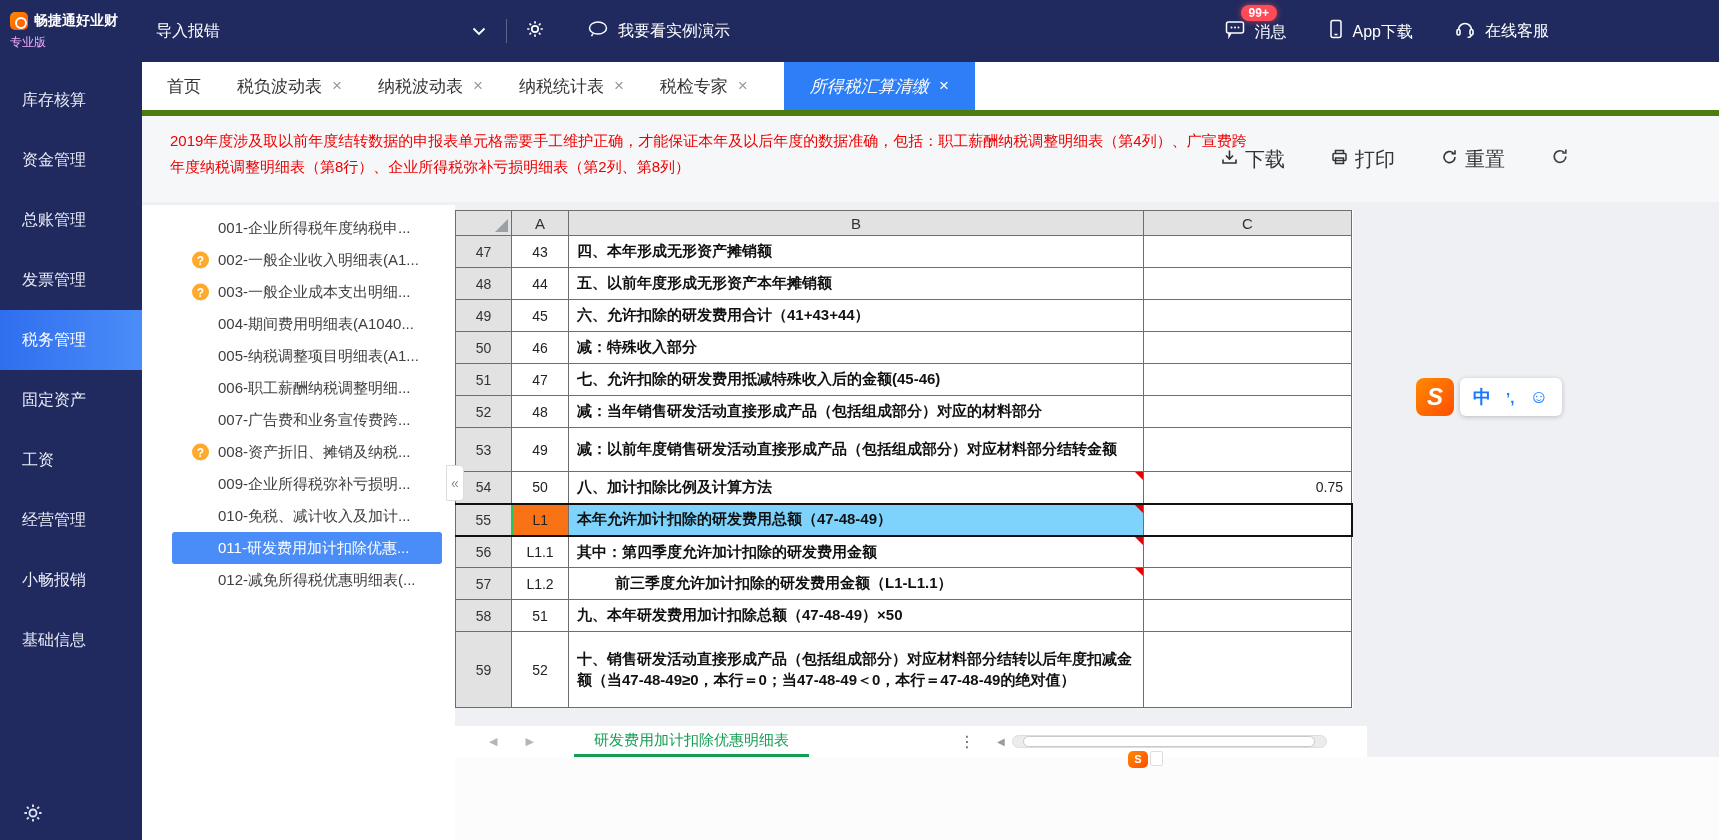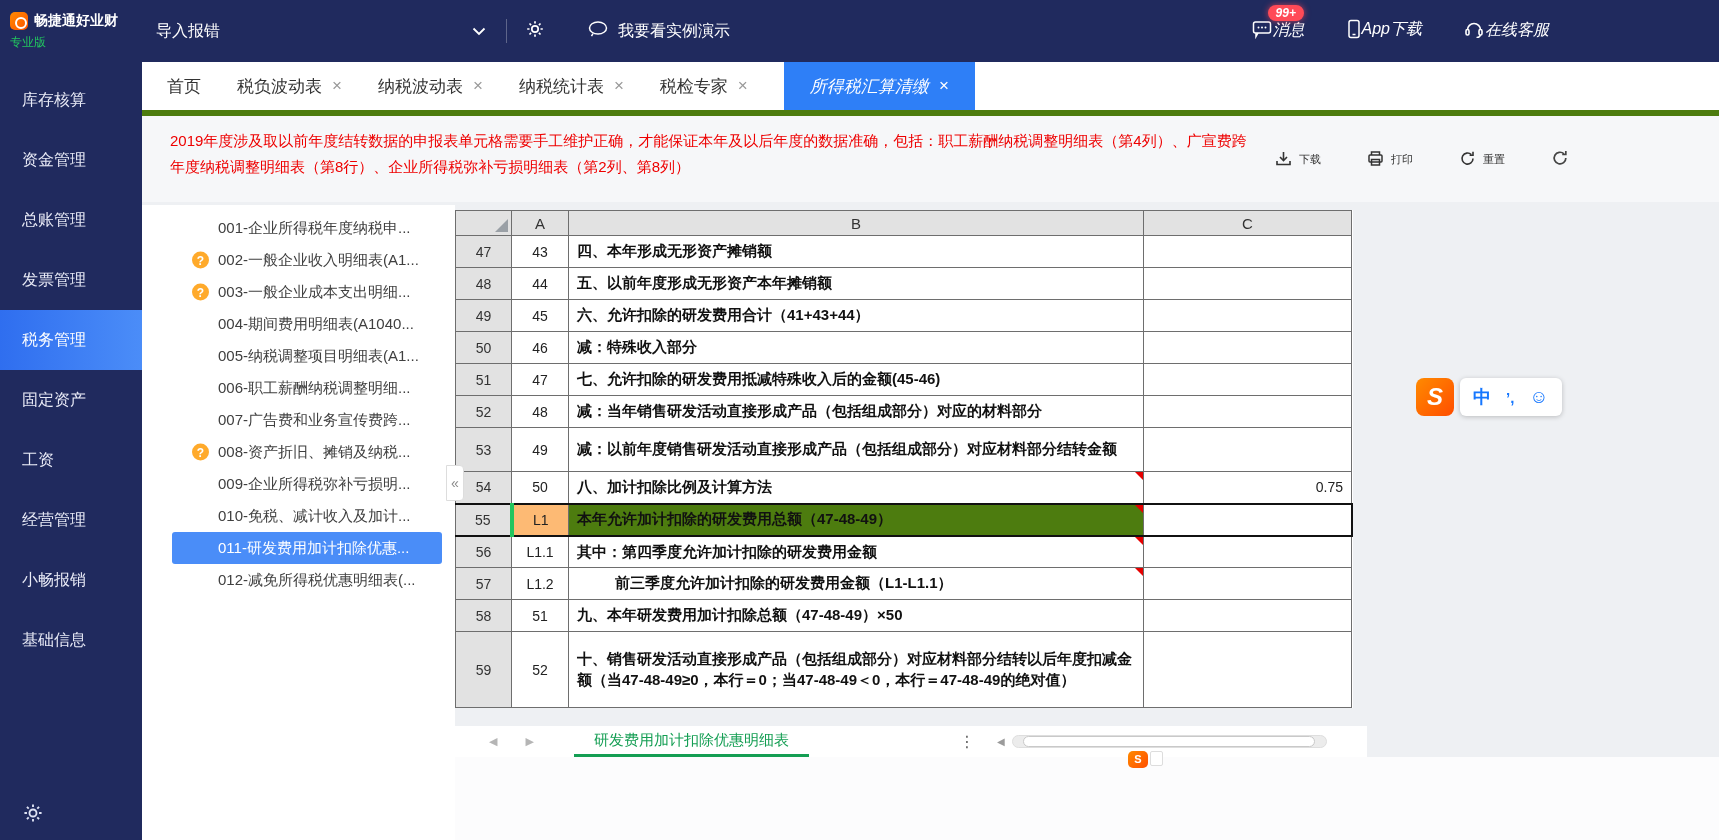--- a/index.html
+++ b/index.html
@@ -8,28 +8,28 @@
 
   
   .topbar { position:absolute; left:0; top:0; width:1719px; height:62px;
     background:#202a5e; color:#fff; display:flex; align-items:center; z-index:20; }
   .brand { width:142px; flex:0 0 142px; padding-left:10px; }
   .brand-top { display:flex; align-items:center; gap:6px; font-size:14px; font-weight:bold; white-space:nowrap; }
   .brand-logo { width:18px; height:18px; flex:0 0 18px; border-radius:5px;
     background:linear-gradient(135deg,#ff8a00,#ff5400); position:relative; }
   .brand-logo::after { content:""; position:absolute; left:5px; top:5px; width:8px; height:8px;
     border:2px solid #fff; border-radius:50%; }
-  .brand-sub { font-size:12px; margin-top:4px; color:#22c55e; }
+  .brand-sub { font-size:12px; margin-top:4px; color:#f0abfc; }
   .import-box { margin-left:14px; width:330px; display:flex; align-items:center;
     justify-content:space-between; font-size:16px; cursor:pointer; }
   .tb-divider { width:1px; height:24px; background:rgba(255,255,255,.28); margin:0 18px 0 20px; }
   .gear-btn { cursor:pointer; display:flex; align-items:center; }
   .demo { display:flex; align-items:center; gap:9px; margin-left:42px; font-size:16px; cursor:pointer; }
   .topbar-right { margin-left:auto; margin-right:170px; display:flex; align-items:center; gap:42px; font-size:16px; }
-  .tb-item { display:flex; align-items:flex-start; gap:1px; cursor:pointer; position:relative;font-style:italic; }
+  .tb-item { display:flex; align-items:flex-end; gap:10px; cursor:pointer; position:relative; }
   .badge { position:absolute; top:-15px; left:16px; background:#ff4a57; color:#fff;
     border-radius:10px; padding:1px 8px; font-size:12px; font-weight:bold;
     box-shadow:0 0 6px rgba(255,74,87,.7); }
 
   
   .sidebar { position:absolute; left:0; top:62px; bottom:0; width:142px;
     background:#202a5e; z-index:15; padding-top:8px; }
   .side-item { height:60px; display:flex; align-items:center; padding-left:22px;
     color:#e8eaf6; font-size:16px; position:relative; cursor:pointer; }
   .side-item.active { background:linear-gradient(90deg,#2f6eef,#4b8df8); color:#fff; }
@@ -43,21 +43,21 @@
     padding-left:25px; gap:36px; border-bottom:6px solid #4d7c0f; }
   .tab { display:flex; align-items:center; gap:10px; font-size:17px; color:#333; height:100%; cursor:pointer; }
   .tab .x { color:#999; font-size:17px; }
   .tab.active { background:#2e7ff7; color:#fff; padding:0 26px;font-style:italic; }
   .tab.active .x { color:#fff; }
 
   .noticebar { position:relative; height:86px; background:#f6f7f9; }
   .notice { padding:12px 0 0 28px; width:1115px; color:#ee0000; font-size:15px; line-height:1.75; }
   .tools { position:absolute; right:150px; top:50%; transform:translateY(-50%);
     display:flex; align-items:center; gap:46px; }
-  .tool { display:flex; align-items:center; gap:7px; font-size:11px; color:#333; cursor:pointer; }
+  .tool { display:flex; align-items:center; gap:7px; font-size:20px; color:#333; cursor:pointer; }
 
   .content { position:absolute; top:143px; left:0; right:0; bottom:0; }
 
   
   .form-panel { position:absolute; left:0; top:0; bottom:0; width:313px; background:#fff; padding-top:7px; }
   .form-item { height:32px; display:flex; align-items:center; padding-left:76px;
     position:relative; font-size:15px; color:#404040; cursor:pointer; white-space:nowrap; }
   .form-item .help { position:absolute; left:50px; top:50%; transform:translateY(-50%);
     width:17px; height:17px; border-radius:50%; background:#ffaa2b; color:#fff;
     font-size:12px; font-weight:bold; display:flex; align-items:center; justify-content:center; }
@@ -77,22 +77,22 @@
   .sheet td.ca { text-align:center; font-size:14px; color:#222; background:#fff; }
   .sheet td.cb { font-size:15px; font-weight:bold; color:#111; padding:3px 8px;
     line-height:1.35; background:#fff; position:relative; }
   .sheet td.cc { text-align:right; font-size:14px; color:#222; padding-right:8px; background:#fff; }
   .sheet td.indent { padding-left:46px; }
   th.corner::after { content:""; position:absolute; right:3px; bottom:3px;
     border-left:13px solid transparent; border-bottom:13px solid #9aa0a6; }
   td.flag::after { content:""; position:absolute; right:0; top:0;
     border-top:8px solid #e60000; border-left:8px solid transparent; }
   tr.sel td { border-top:2px solid #111; border-bottom:2px solid #111; }
-  tr.sel td.ca { border-left:4px solid #22c55e; background:#fdba74; }
-  tr.sel td.cb { background:#4d7c0f; }
+  tr.sel td.ca { border-left:2px solid #22c55e; background:#f97316; }
+  tr.sel td.cb { background:#7dd3fc; }
   tr.sel td.cc { border-right:2px solid #111; }
 
   
   .sheet-footer { position:absolute; left:313px; top:521px; width:912px; height:31px;
     background:#fff; display:flex; align-items:center; padding-left:34px; }
   .nav-arr { color:#b5b5b5; font-size:11px; cursor:pointer; }
   .nav-arr + .nav-arr { margin-left:28px; }
   .sheet-tab { margin-left:40px; height:100%; display:flex; align-items:center; padding:0 20px;
     color:#149e53; font-weight:normal; font-size:15px; border-bottom:3px solid #149e53; cursor:pointer; }
   .dots { margin-left:150px; color:#666; font-size:16px; cursor:pointer; }

